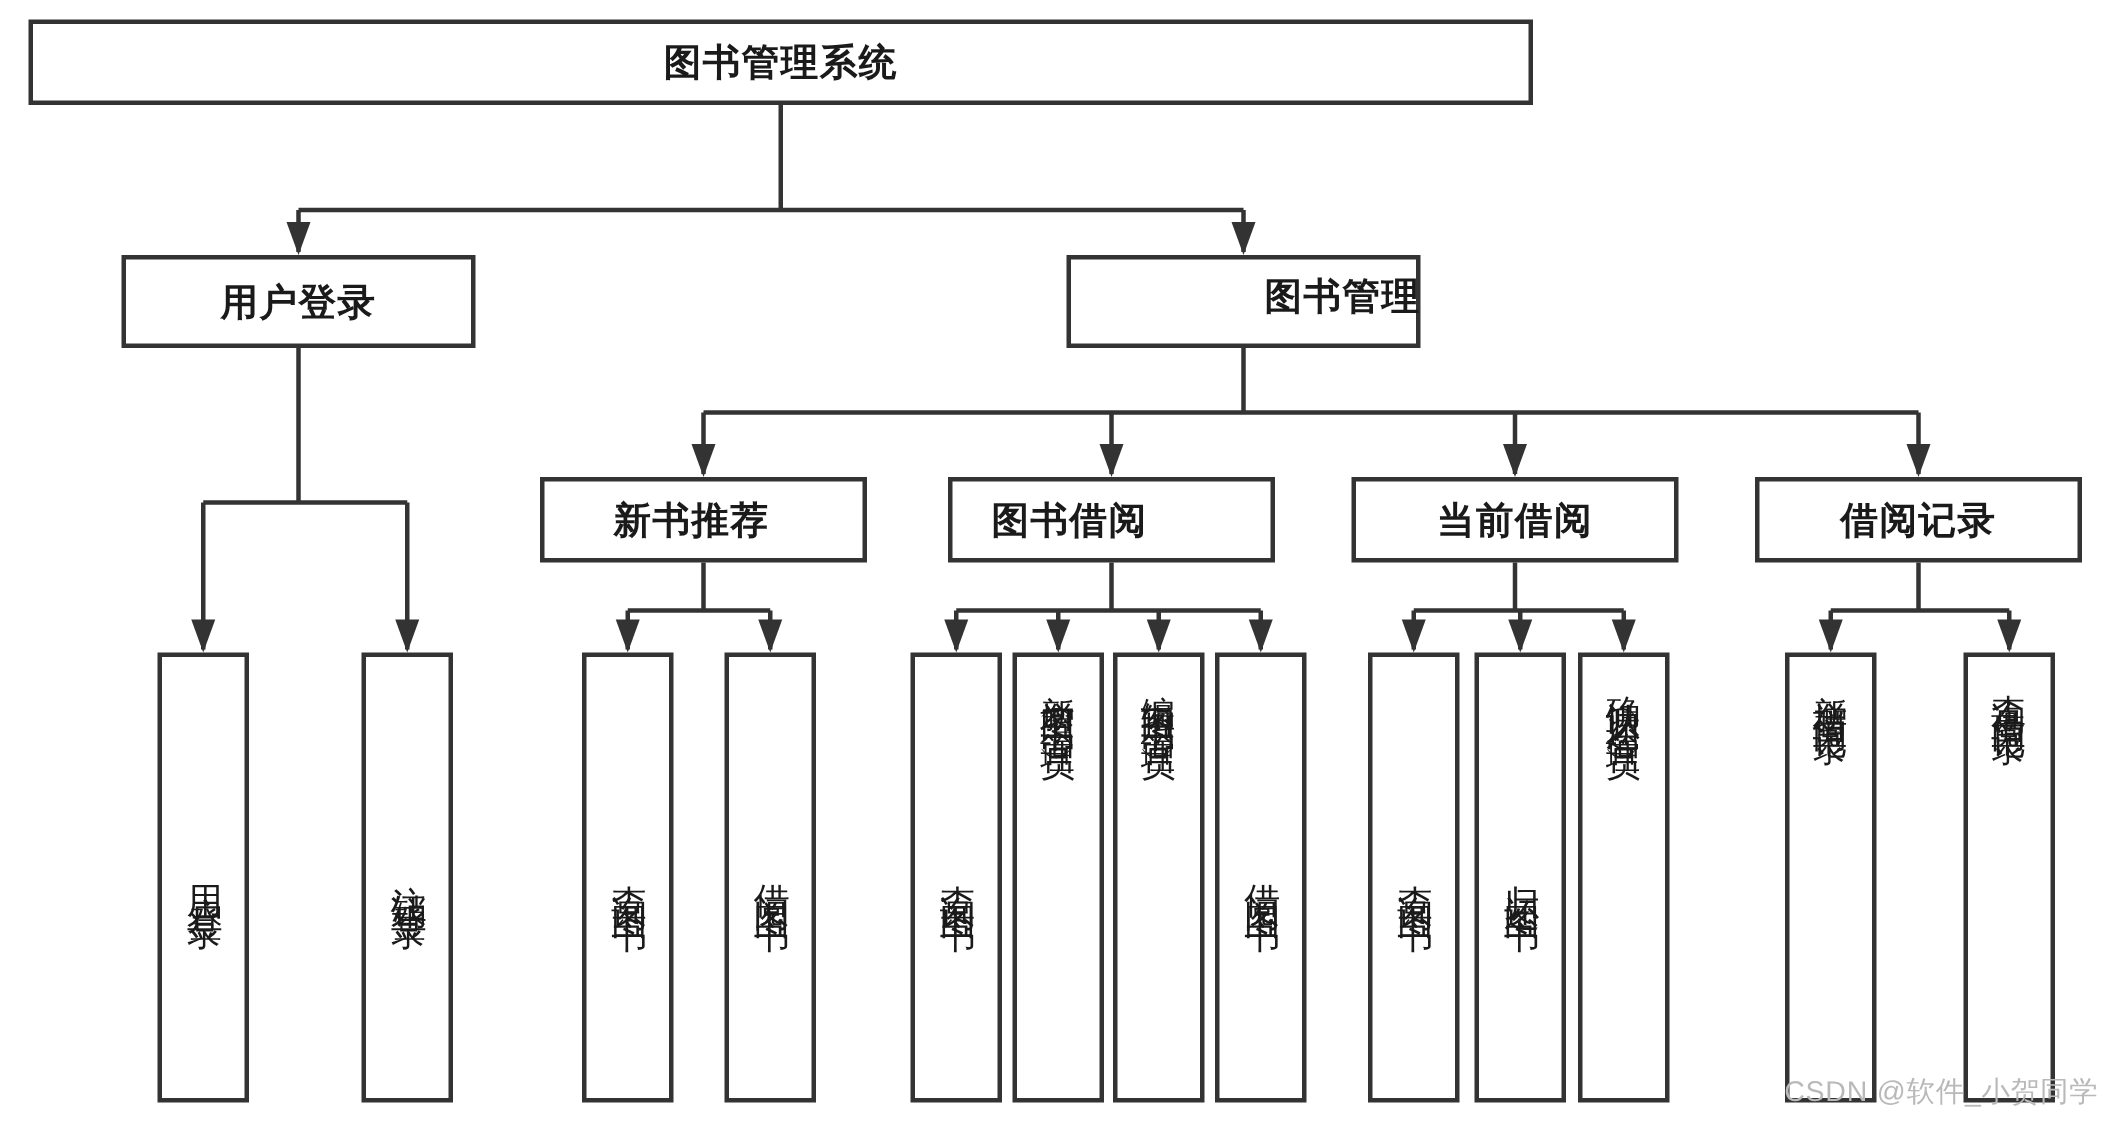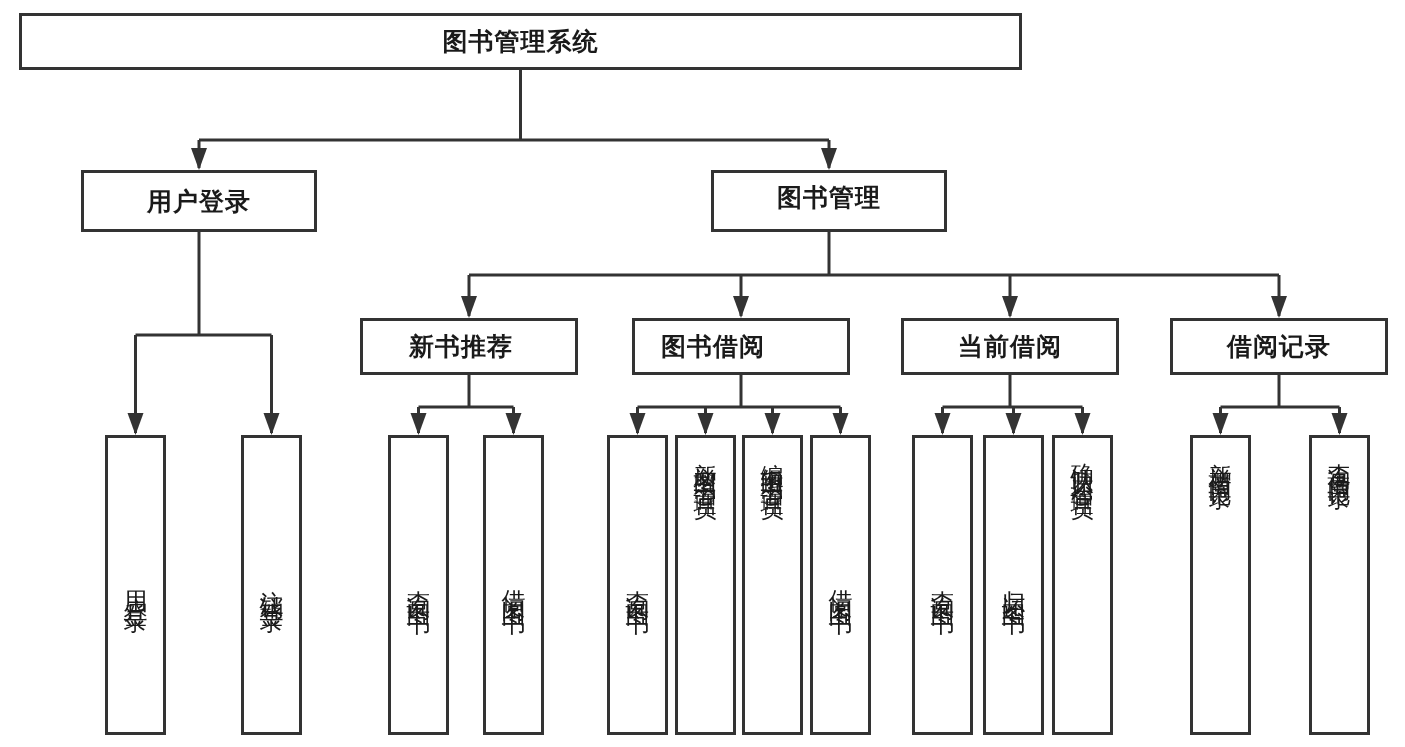--- a/index.html
+++ b/index.html
@@ -168,21 +168,21 @@
       </g>
   </svg>
 
   <div id="labels-layer">
       <div class="hlabel-wrap" style="left: 19px; top: 13px; width: 1003px; height: 57px;">
         <span class="hlabel-text">图书管理系统</span>
       </div>
       <div class="hlabel-wrap" style="left: 81px; top: 170px; width: 236px; height: 62px;">
         <span class="hlabel-text">用户登录</span>
       </div>
-      <div class="hlabel-wrap" style="left: 711px; top: 170px; width: 236px; height: 54px;">
+      <div class="hlabel-wrap" style="left: 711px; top: 170px; width: 236px; height: 54px; justify-content: flex-end;">
         <span class="hlabel-text">图书管理</span>
       </div>
       <div class="hlabel-wrap" style="left: 360px; top: 318px; width: 202px; height: 57px;">
         <span class="hlabel-text">新书推荐</span>
       </div>
       <div class="hlabel-wrap" style="left: 604px; top: 318px; width: 218px; height: 56px;">
         <span class="hlabel-text">图书借阅</span>
       </div>
       <div class="hlabel-wrap" style="left: 901px; top: 318px; width: 218px; height: 57px;">
         <span class="hlabel-text">当前借阅</span>
@@ -224,14 +224,15 @@
         <div class="vlabel-text" style="font-size: 23px; letter-spacing: 5px;">确认归还（管理员）</div>
       </div>
       <div class="vlabel-wrap" style="left: 1190px; top: 445px; width: 61px; height: 280px; align-items: flex-start;">
         <div class="vlabel-text" style="font-size: 23px; letter-spacing: 5px;">新增借阅记录</div>
       </div>
       <div class="vlabel-wrap" style="left: 1309px; top: 445px; width: 61px; height: 280px; align-items: flex-start;">
         <div class="vlabel-text" style="font-size: 23px; letter-spacing: 5px;">查询借阅记录</div>
       </div>
     </div>
 
+  <div class="watermark">CSDN @软件_小贺同学</div>
 
 </div>
 
 </body></html>

